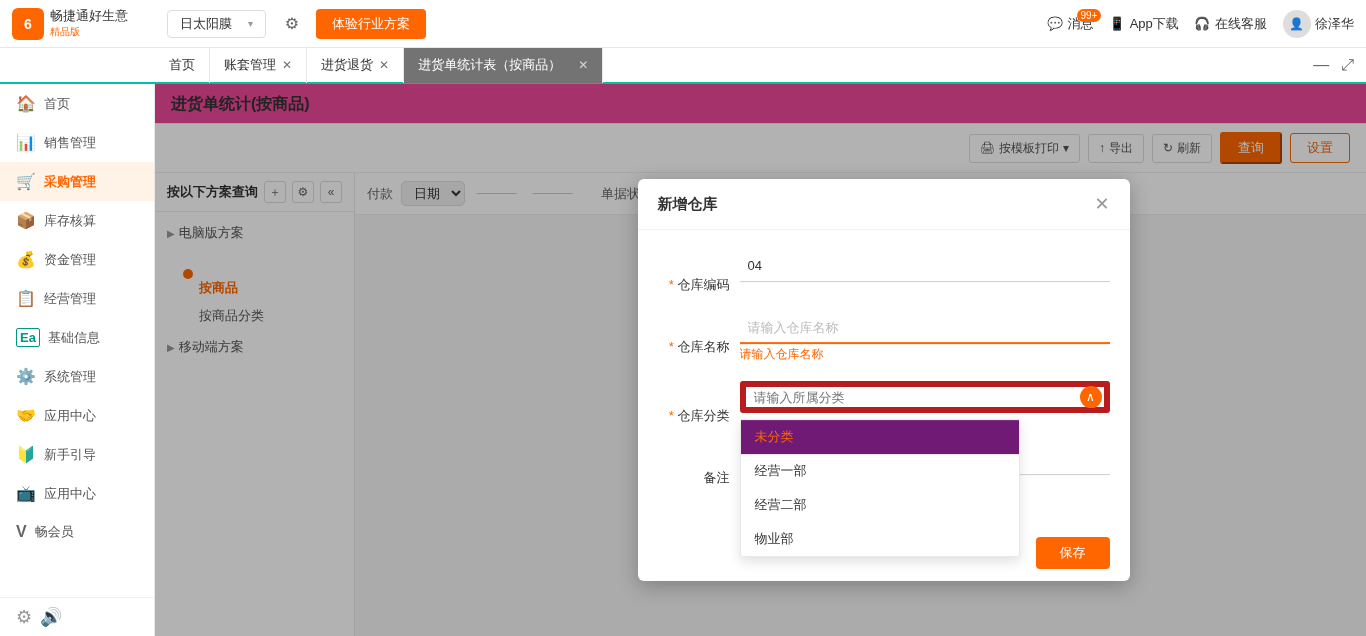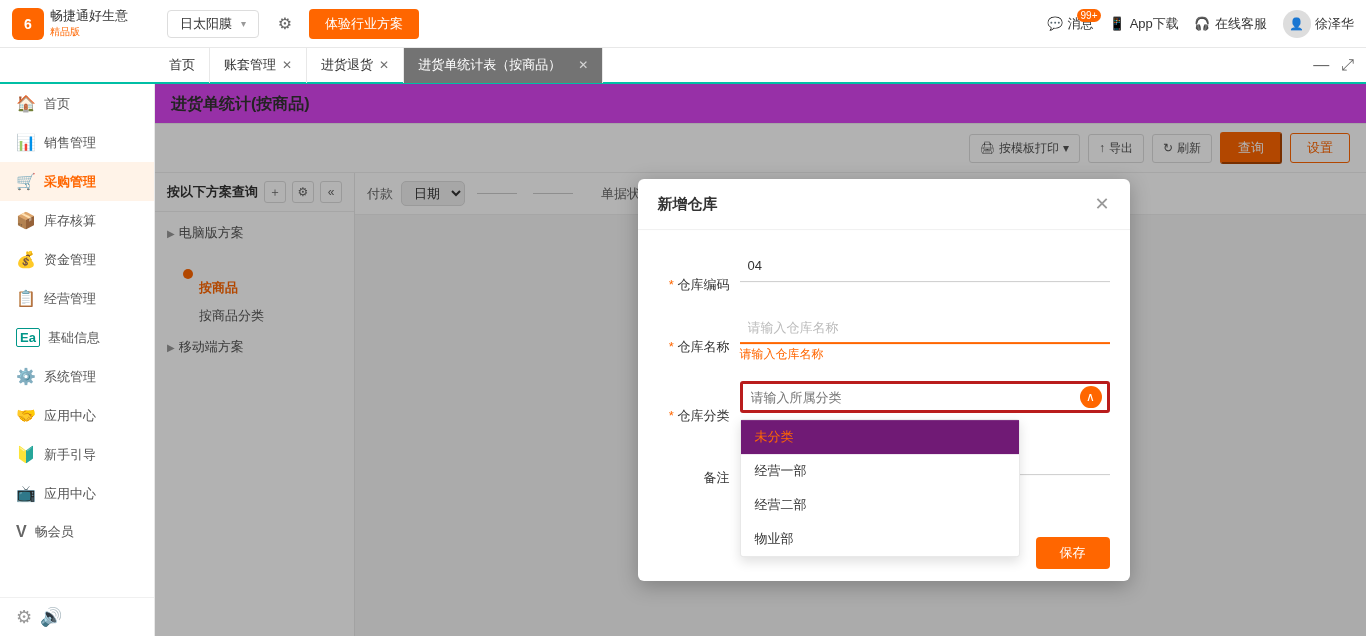--- a/index.html
+++ b/index.html
@@ -25,21 +25,21 @@
     .logo-icon {
       width: 32px; height: 32px;
       background: #f60;
       border-radius: 6px;
       display: flex; align-items: center; justify-content: center;
       color: #fff; font-weight: bold; font-size: 14px;
     }
     .logo-text { font-size: 13px; color: #333; line-height: 1.3; }
     .logo-sub { font-size: 10px; color: #f60; }
     .header-store {
-      display: flex; align-items: center; gap: 9px;
+      display: flex; align-items: center; gap: 16px;
       padding: 4px 12px;
       border: 1px solid #ddd; border-radius: 4px;
       cursor: pointer; color: #333; font-size: 13px;
       margin-right: 10px;
     }
     .header-store .arrow { color: #999; font-size: 10px; }
     .header-gear {
       width: 32px; height: 32px;
       display: flex; align-items: center; justify-content: center;
       font-size: 16px; color: #666; cursor: pointer; margin-right: 8px;
@@ -206,21 +206,21 @@
       border: none; border-bottom: 1px solid #ccc;
       outline: none; font-size: 13px; padding: 0 8px;
       color: #333;
     }
     .form-input.error-border { border-bottom: 2px solid #f60; }
     .form-input::placeholder { color: #bbb; }
     .error-msg { color: #f60; font-size: 12px; margin-top: 2px; }
     .form-select-container { position: relative; }
     .form-select-input {
       width: 100%; height: 32px;
-      border: 3px solid #b91c1c; border-radius: 3px;
+      border: 6px solid #b91c1c; border-radius: 3px;
       outline: none; font-size: 13px; padding: 0 30px 0 8px;
       color: #bbb; background: #fff; cursor: pointer;
     }
     .select-arrow {
       position: absolute; right: 8px; top: 50%; transform: translateY(-50%);
       width: 22px; height: 22px;
       background: #f60;
       border-radius: 50%;
       display: flex; align-items: center; justify-content: center;
       color: #fff; font-size: 12px; cursor: pointer;
@@ -383,21 +383,21 @@
       <span>畅会员</span>
     </div>
     <div class="sidebar-bottom">
       <span class="sidebar-bottom-btn">⚙</span>
       <span class="sidebar-bottom-btn">🔊</span>
     </div>
   </div>
 
   <div class="content-area">
 
-    <div style="background:#d946ef; padding: 10px 16px 0 16px; border-bottom: 1px solid #eee;">
+    <div style="background:#ec4899; padding: 10px 16px 0 16px; border-bottom: 1px solid #eee;">
       <div class="page-title">进货单统计(按商品)</div>
     </div>
 
     <div style="background:#fff; padding:8px 16px; display:flex; align-items:center; gap:8px; border-bottom:1px solid #eee;">
       <div style="flex:1;"></div>
       <div class="toolbar-btn">
         <span>🖨</span>
         <span>按模板打印</span>
         <span>▾</span>
       </div>

